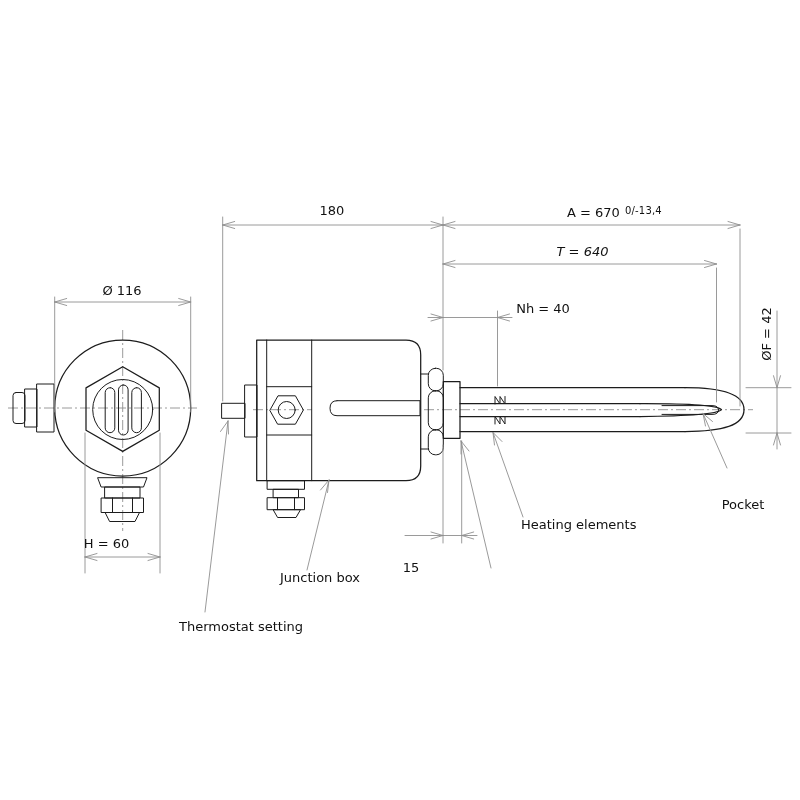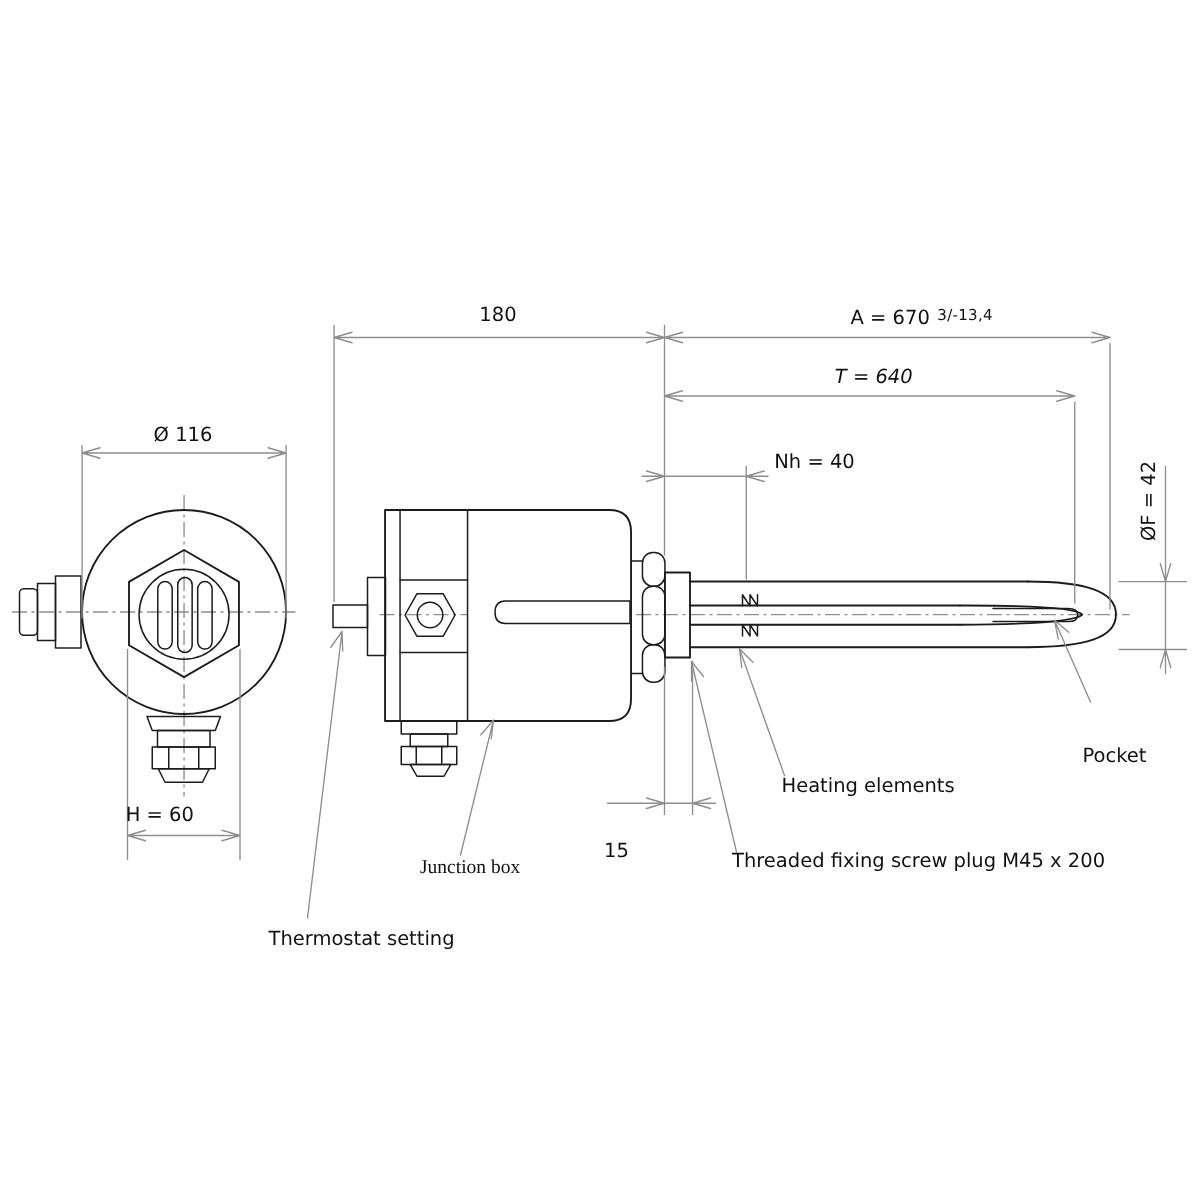--- a/index.html
+++ b/index.html
@@ -121,32 +121,31 @@
       <path class="dim" d="M703,413.5 L727,468 M703,413.5 l9.5,8 M703,413.5 l2.5,12.5"></path>
     </g>
   </svg>
 
   <div class="lbl ctr" style="left:53px;top:283px;width:138px;text-align:center;">Ø 116</div>
 
   <div class="lbl ctr" style="left:53px;top:536px;width:107px;">H = 60</div>
 
   <div class="lbl ctr" style="left:290px;top:203px;width:84px;">180</div>
 
-  <div class="lbl" style="left:567px;top:203px;"><span>A = 670</span><span class="tol">3/-13,4</span></div>
+  <div class="lbl" style="left:567px;top:203px;"><span>A = 670</span><span class="tol">0/-13,4</span></div>
 
   <div class="lbl ctr" style="left:540px;top:244px;width:85px;font-style:italic;">T = 640</div>
 
   <div class="lbl ctr" style="left:508px;top:301px;width:70px;">Nh = 40</div>
 
   <div class="lbl ctr rot" style="left:732px;top:326px;width:70px;height:16px;">ØF = 42</div>
 
   <div class="lbl ctr" style="left:396px;top:518px;width:30px;margin-top:42px;">15</div>
 
   <div class="lbl ctr" style="left:710px;top:467px;width:66px;margin-top:30px;">Pocket</div>
 
   <div class="lbl" style="left:521px;top:517px;">Heating elements</div>
 
-  <div class="lbl" style="left:488px;top:567px;">Threaded fixing screw plug M45 x 200</div>
 
-  <div class="lbl" style="left:280px;top:570px;font-family:Liberation Serif, serif;">Junction box</div>
+  <div class="lbl" style="left:280px;top:570px;">Junction box</div>
 
   <div class="lbl" style="left:179px;top:619px;text-align:right;">Thermostat setting</div>
 </div>
 
 </body></html>

